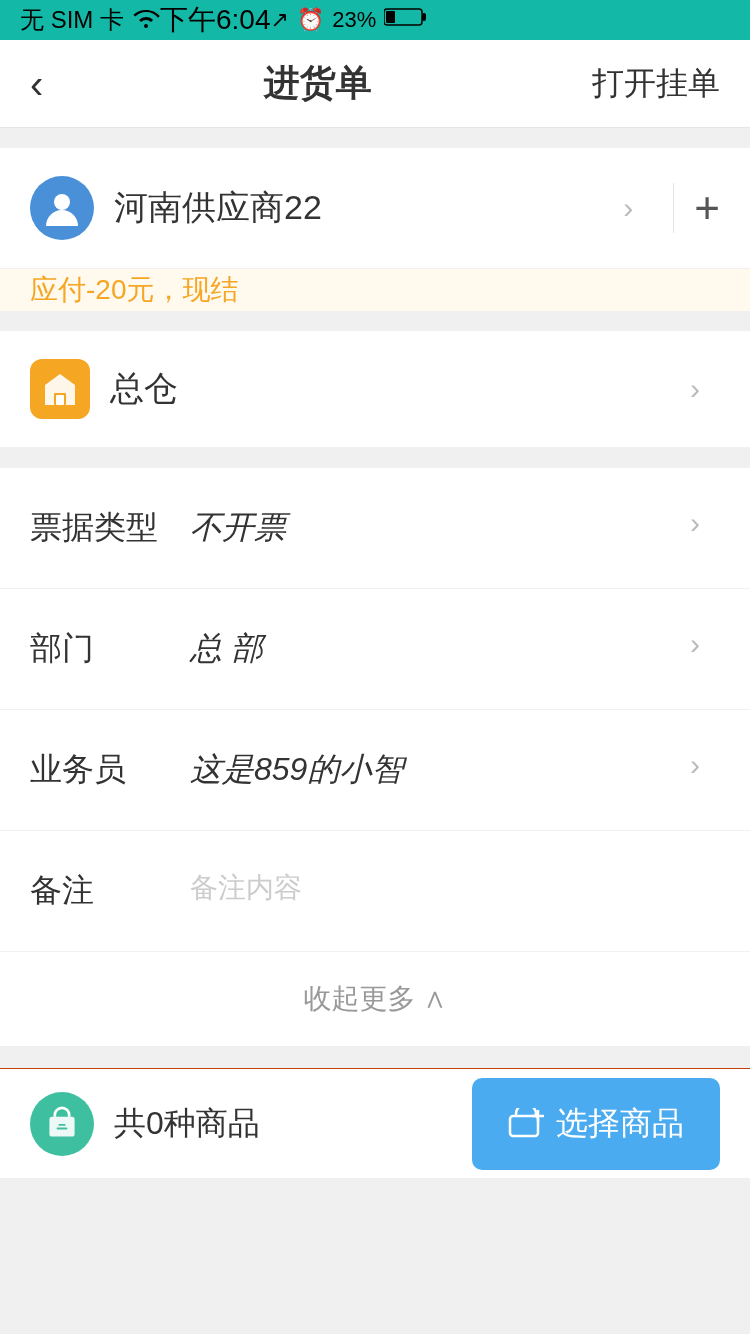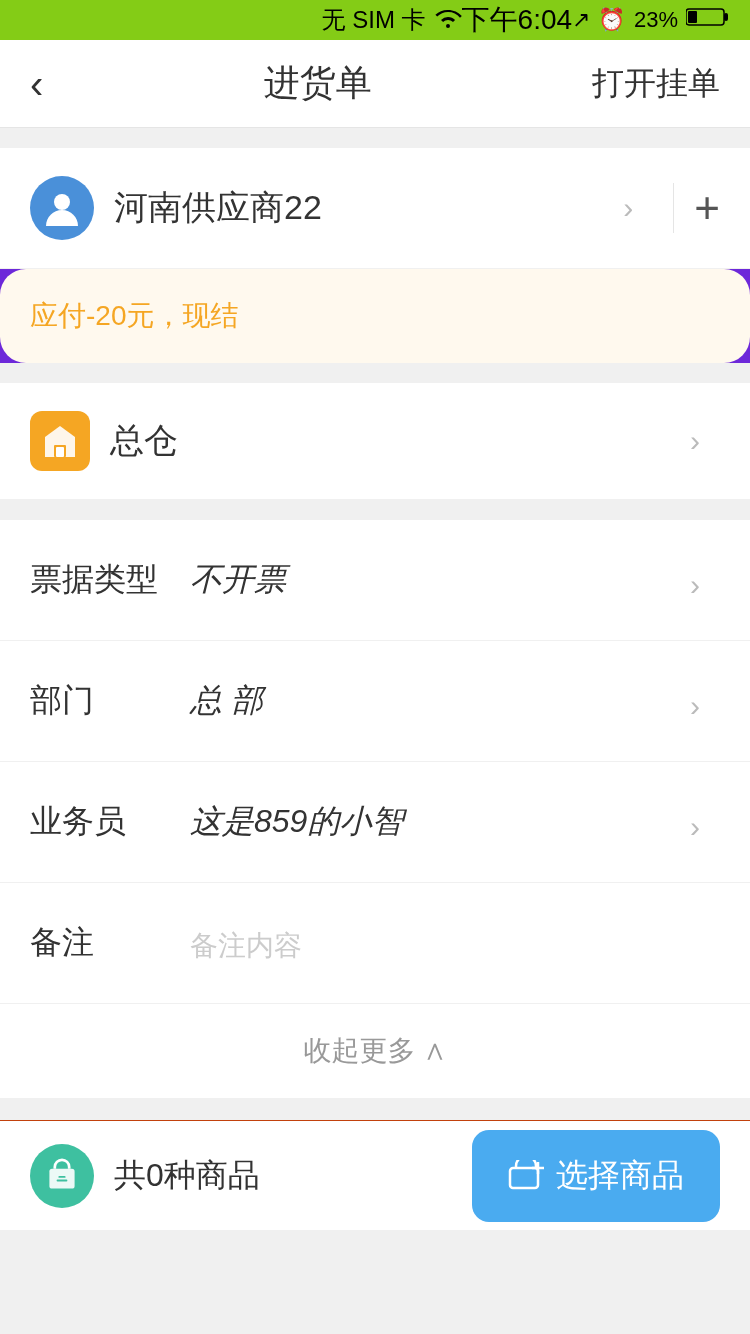--- a/index.html
+++ b/index.html
@@ -8,24 +8,24 @@
       width: 750px;
       min-height: 1334px;
       font-family: -apple-system, "PingFang SC", "Helvetica Neue", Arial, sans-serif;
       background: #f0f0f0;
       font-size: 32px;
     }
 
     
     .status-bar {
       height: 40px;
-      background: #84cc16;
-      display: flex;
-      align-items: center;
-      justify-content: flex-end;
+      background: #14b8a6;
+      display: flex;
+      align-items: center;
+      justify-content: flex-start;
       padding: 0 20px;
       font-size: 24px;
       color: #000;
     }
     .status-left { display: flex; align-items: center; gap: 8px; font-size: 24px; }
     .status-center { font-size: 28px; font-weight: 500; }
     .status-right { display: flex; align-items: center; gap: 8px; font-size: 22px; }
 
     
     .nav-bar {
@@ -38,21 +38,21 @@
       border-bottom: 1px solid #e5e5e5;
     }
     .nav-back {
       font-size: 40px;
       color: #333;
       cursor: pointer;
       line-height: 1;
     }
     .nav-title {
       font-size: 36px;
-      font-weight: 400;
+      font-weight: 700;
       color: #333;
     }
     .nav-action {
       font-size: 32px;
       color: #333;
       cursor: pointer;
     }
 
     
     .section-gap {
@@ -103,24 +103,23 @@
     .divider-v {
       width: 1px;
       height: 50px;
       background: #e5e5e5;
       margin: 0 20px;
     }
 
     
     .notice-bar {
       background: #fff9ee;
-      padding: 28px 30px;
+      padding: 2px 30px;
       font-size: 28px;
       color: #f5a623;
-      border-radius: 26px;
     }
 
     
     .warehouse-row {
       display: flex;
       align-items: center;
       padding: 28px 30px;
       background: #fff;
     }
     .warehouse-icon {
@@ -137,21 +136,21 @@
     .warehouse-icon svg { width: 36px; height: 36px; }
     .warehouse-name {
       flex: 1;
       font-size: 34px;
       color: #333;
     }
 
     
     .form-row {
       display: flex;
-      align-items: flex-end;
+      align-items: flex-start;
       padding: 38px 30px;
       background: #fff;
       border-top: 1px solid #f0f0f0;
       cursor: pointer;
     }
     .form-label {
       font-size: 32px;
       color: #333;
       width: 160px;
       flex-shrink: 0;
@@ -203,21 +202,21 @@
     .product-count {
       flex: 1;
       font-size: 32px;
       color: #333;
     }
     .select-btn {
       background: #4aabf0;
       color: #fff;
       font-size: 32px;
       padding: 24px 36px;
-      border-radius: 17px;
+      border-radius: 10px;
       display: flex;
       align-items: center;
       gap: 12px;
       cursor: pointer;
     }
 
     
     .bg-area {
       background: #f0f0f0;
       flex: 1;

